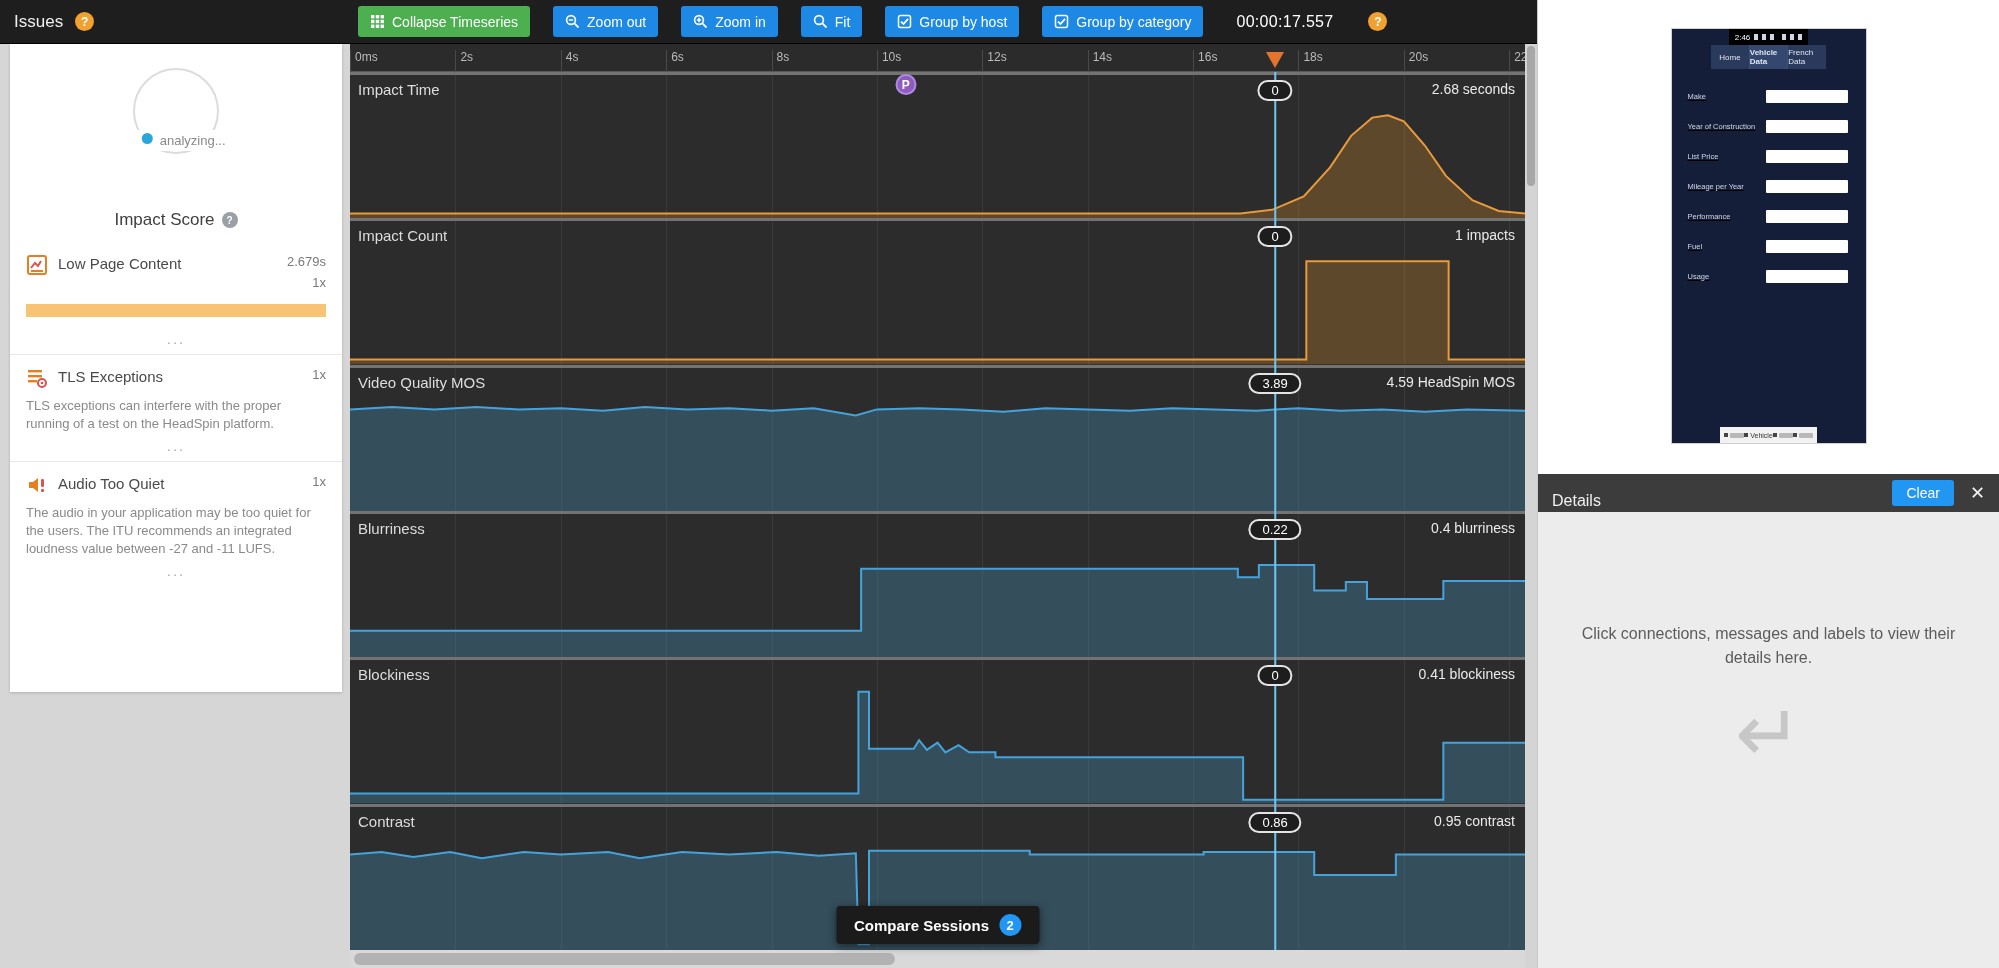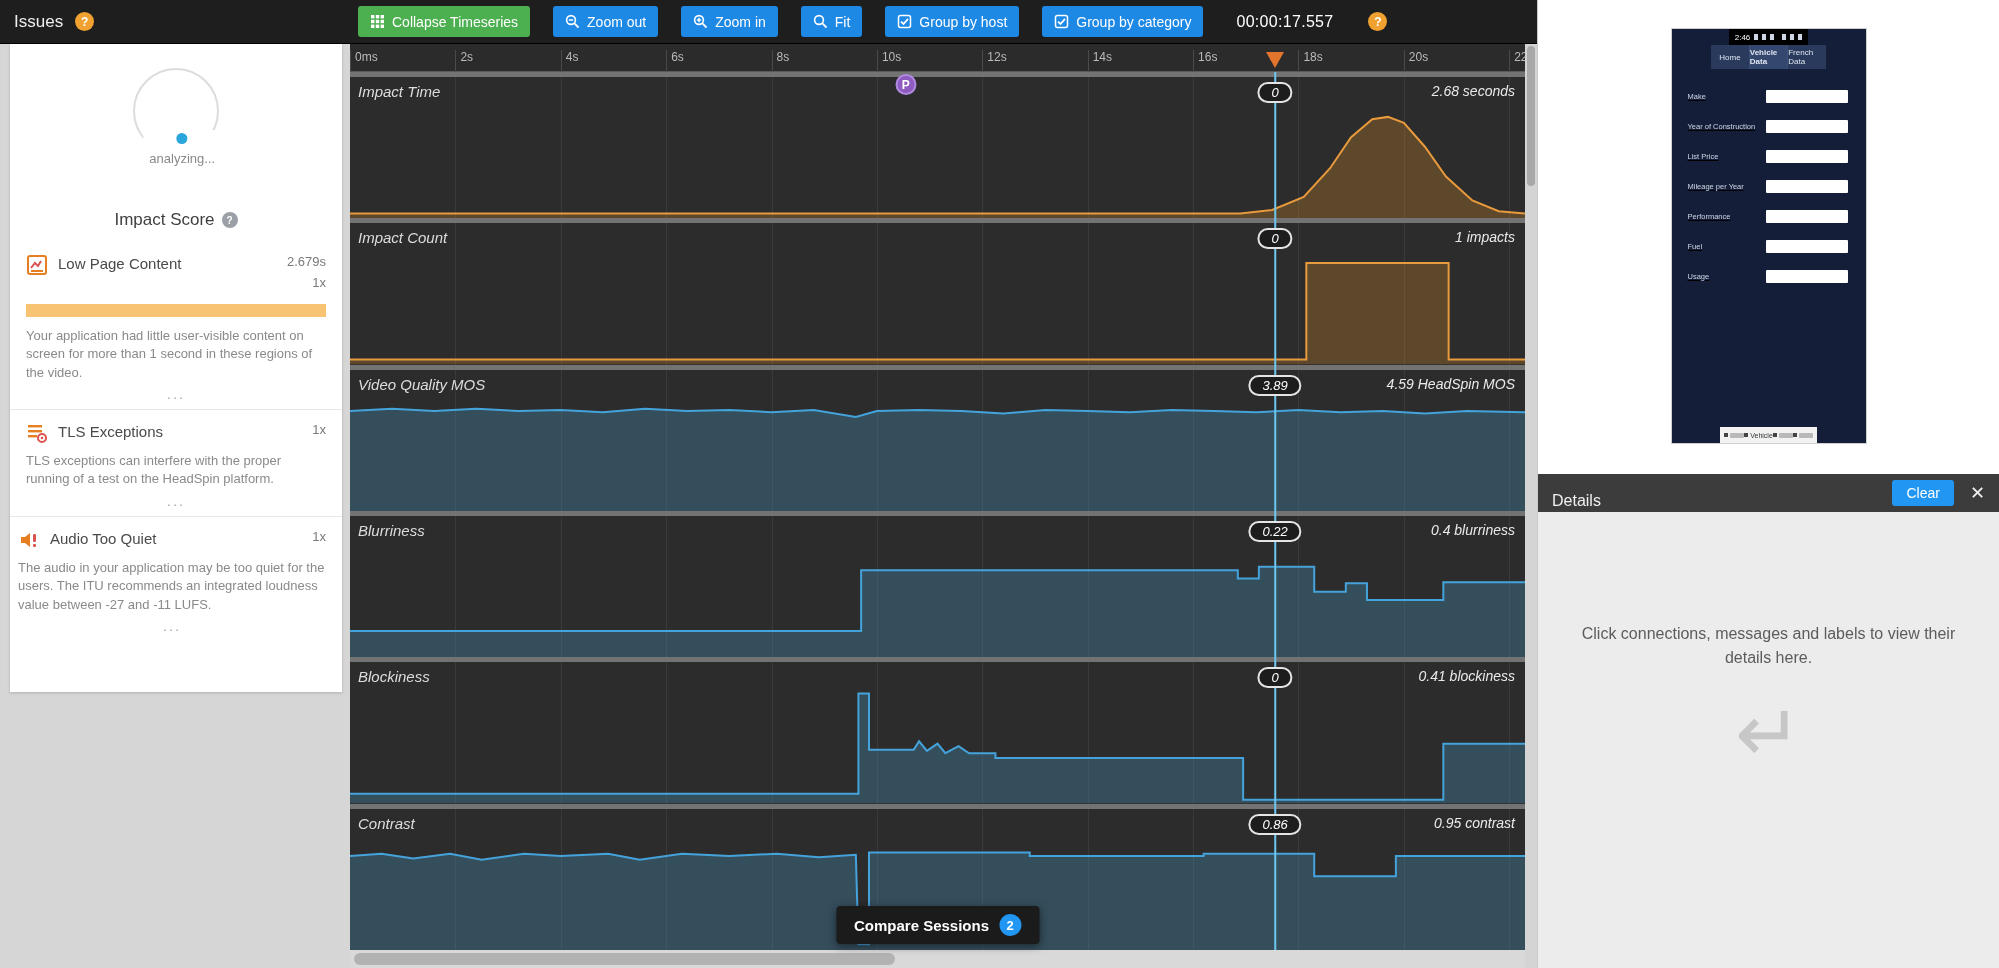--- a/index.html
+++ b/index.html
@@ -13,30 +13,30 @@
   .left-topbar { padding:0 14px; }
   .issues-title { color:#eee; font-size:17px; }
   .help-badge { width:19px; height:19px; border-radius:50%; background:#f0a12f; color:#fff;
     font-size:12px; font-weight:bold; display:inline-flex; align-items:center; justify-content:center;
     margin-left:12px; cursor:pointer; }
   .sidebar-panel { position:absolute; top:44px; left:10px; right:8px; height:648px; background:#fff;
     box-shadow:0 1px 3px rgba(0,0,0,.18); overflow:hidden; }
   .analyzing-wrap { position:relative; height:128px; }
   .spin-circle { width:86px; height:86px; border:2px solid #dcdcdc; border-radius:50%; margin:24px auto 0; }
   .spin-label { position:absolute; top:62px; left:50%; transform:translateX(-42%);
-    background:#fff; padding:3px 6px; display:flex; align-items:center; gap:7px;
-    font-size:13px; color:#8a8a8a; white-space:nowrap;flex-direction:column; }
+    background:#fff; padding:3px 6px; display:flex; gap:7px;
+    font-size:13px; color:#8a8a8a; white-space:nowrap; }
   .spin-dot { width:11px; height:11px; border-radius:50%; background:#2aa6dc; }
   .impact-score { text-align:center; font-size:17px; color:#3f3f3f; margin-top:14px;
     display:flex; align-items:center; justify-content:center; gap:7px; }
   .q-badge { width:16px; height:16px; border-radius:50%; background:#9aa0a6; color:#fff;
     font-size:10px; font-weight:bold; display:inline-flex; align-items:center; justify-content:center; cursor:pointer; }
   .cards { margin-top:22px; }
   .issue-card { padding:0 16px 6px; margin-bottom:10px; border-bottom:1px solid #e8e8e8; cursor:pointer; }
-  .issue-card:last-child { border-bottom:none;padding-left:8px; }
+  .issue-card:last-child { border-bottom:none; }
   .card-head { display:flex; align-items:flex-start; gap:10px; }
   .card-icon { flex:none; width:22px; height:22px; margin-top:2px; }
   .card-title { flex:1; font-size:15px; color:#4a4a4a; padding-top:3px; }
   .card-meta { text-align:right; font-size:13px; color:#7a7a7a; line-height:1.6; }
   .progress-bar { height:13px; background:#f8c473; margin:10px 0 10px; }
   .card-desc { font-size:13px; color:#8a8a8a; line-height:1.42; margin-top:8px; }
   .card-more { text-align:center; color:#aaa; font-size:15px; letter-spacing:2px; line-height:1;
     padding:4px 0 2px; cursor:pointer; }
 
   
@@ -57,21 +57,21 @@
 
   .ruler { position:absolute; top:0; left:0; right:0; height:28px; background:#2b2b2b;
     border-bottom:1px solid #5a5a5a; cursor:pointer; }
   .tick-label { position:absolute; top:6px; font-size:12px; color:#bbb; padding-left:4px;
     border-left:1px solid #4a4a4a; height:22px; }
   .playhead { position:absolute; top:8px; width:0; height:0; transform:translateX(-50%);
     border-left:9px solid transparent; border-right:9px solid transparent; border-top:16px solid #e2742d; }
 
   .rows-wrap { position:absolute; top:28px; left:0; right:0; bottom:18px; display:flex; flex-direction:column; }
   .gridline { position:absolute; top:0; bottom:0; width:1px; background:#3a3a3a; }
-  .ts-row { position:relative; flex:1; border-top:5px solid #737373; overflow:hidden;font-style:italic; }
+  .ts-row { position:relative; flex:1; border-top:3px solid #737373; overflow:hidden; }
   .ts-row:first-child { border-top:none; }
   .row-title { position:absolute; top:6px; left:8px; font-size:15px; color:#ddd; z-index:3; }
   .row-max { position:absolute; top:6px; right:10px; font-size:14px; color:#eaeaea; z-index:3; }
   .row-badge { position:absolute; top:5px; transform:translateX(-50%); background:#1d1d1d;
     border:2px solid #e4e4e4; border-radius:11px; color:#fff; font-size:13px; padding:1px 12px; z-index:5; }
   .chart-svg { position:absolute; left:0; right:0; top:22px; bottom:0; width:100%; height:calc(100% - 22px); cursor:crosshair; }
   .chart-svg path.line { fill:none; stroke-width:2; vector-effect:non-scaling-stroke; }
   .ts-row.orange path.line { stroke:#e89a3c; }
   .ts-row.orange path.area { fill:rgba(210,140,45,.30); }
   .ts-row.blue path.line { stroke:#45a3dc; }
@@ -151,21 +151,20 @@
               <path d="M5 14 L9 9 L12 12 L15 7" fill="none" stroke="#d9534f" stroke-width="2"></path>
               <rect x="5" y="16" width="12" height="2" fill="#e67e22"></rect>
             </svg>
             <span class="card-title">Low Page Content</span>
             <span class="card-meta">
               <span>2.679s</span><br>
               <span>1x</span>
             </span>
           </div>
           <div class="progress-bar"></div>
-          <p class="card-desc">Your application had little user-visible content on screen for more than 1 second in these regions of the video.</p>
           <div class="card-more">...</div>
         </div>
 
         <div class="issue-card">
           <div class="card-head">
             <svg class="card-icon" viewBox="0 0 22 22">
               <rect x="2" y="3" width="14" height="2.4" fill="#e67e22"></rect>
               <rect x="2" y="8" width="14" height="2.4" fill="#e67e22"></rect>
               <rect x="2" y="13" width="9" height="2.4" fill="#e67e22"></rect>
               <circle cx="16" cy="16" r="4" fill="none" stroke="#d9534f" stroke-width="2"></circle>

